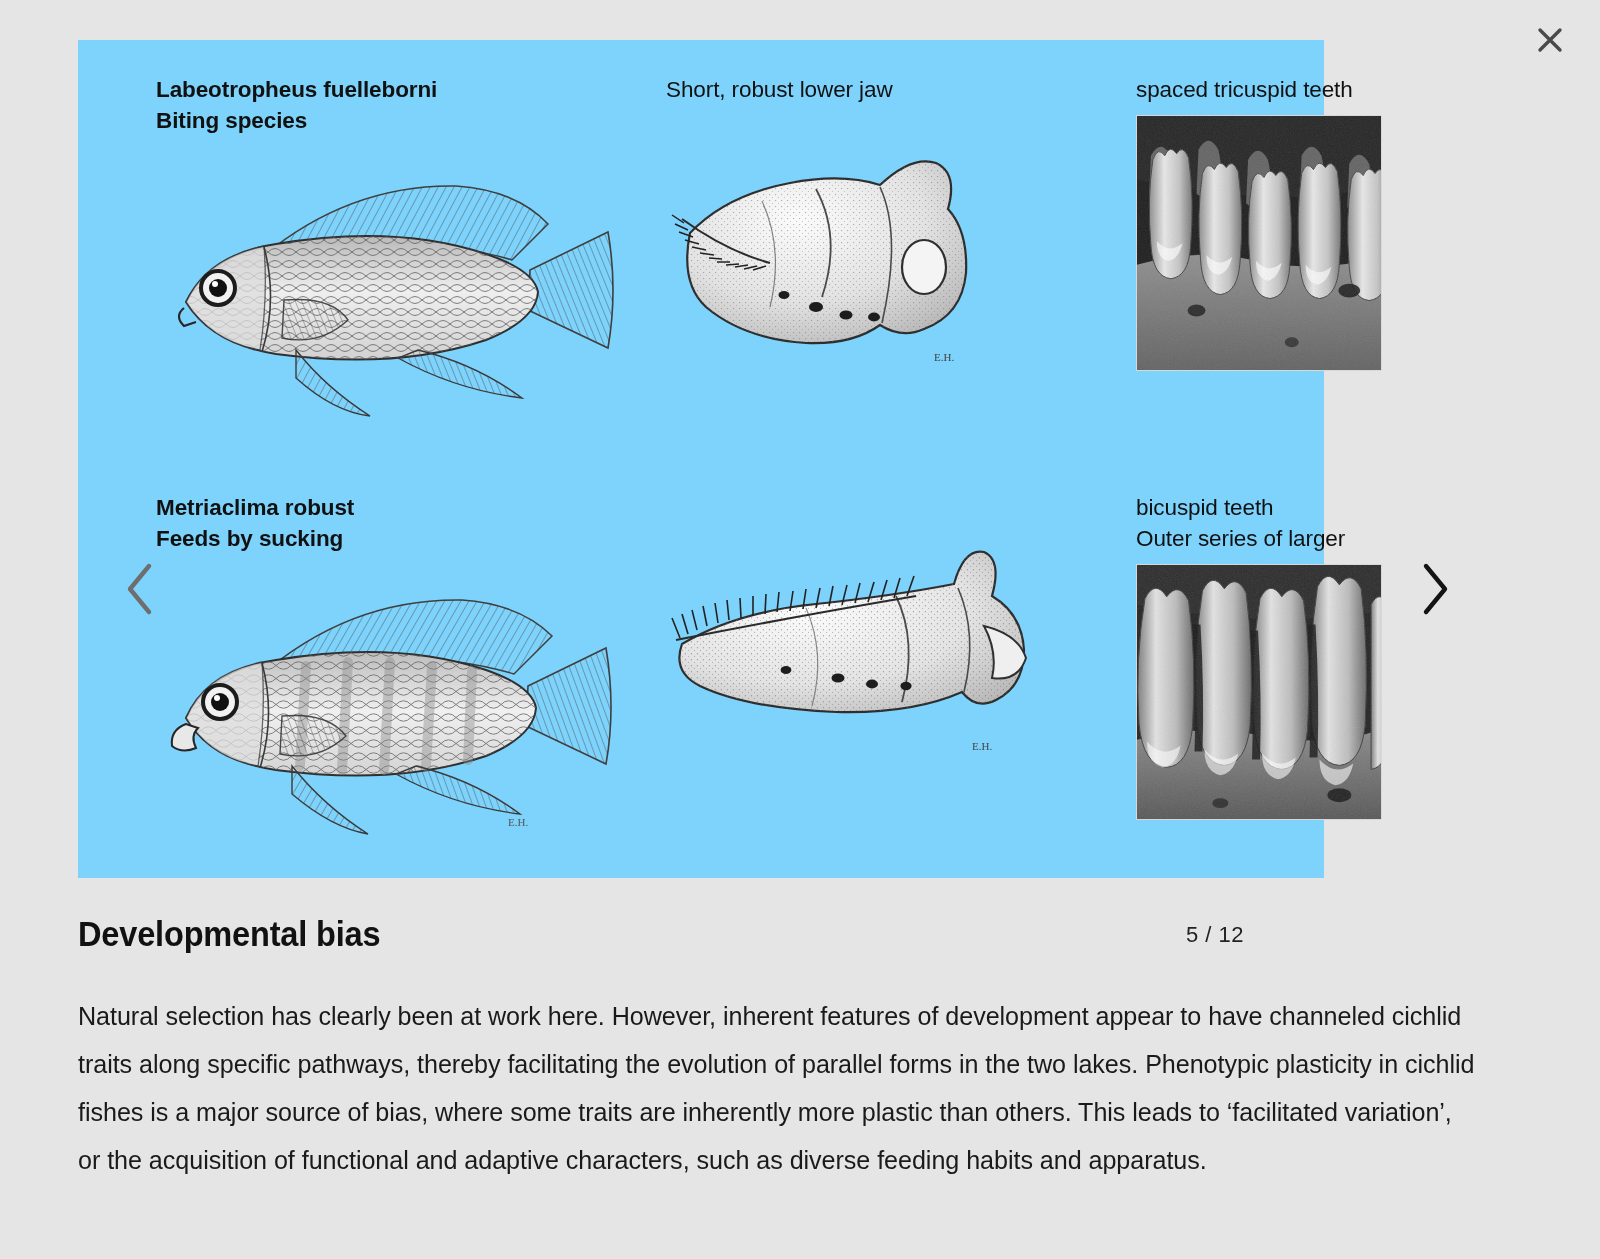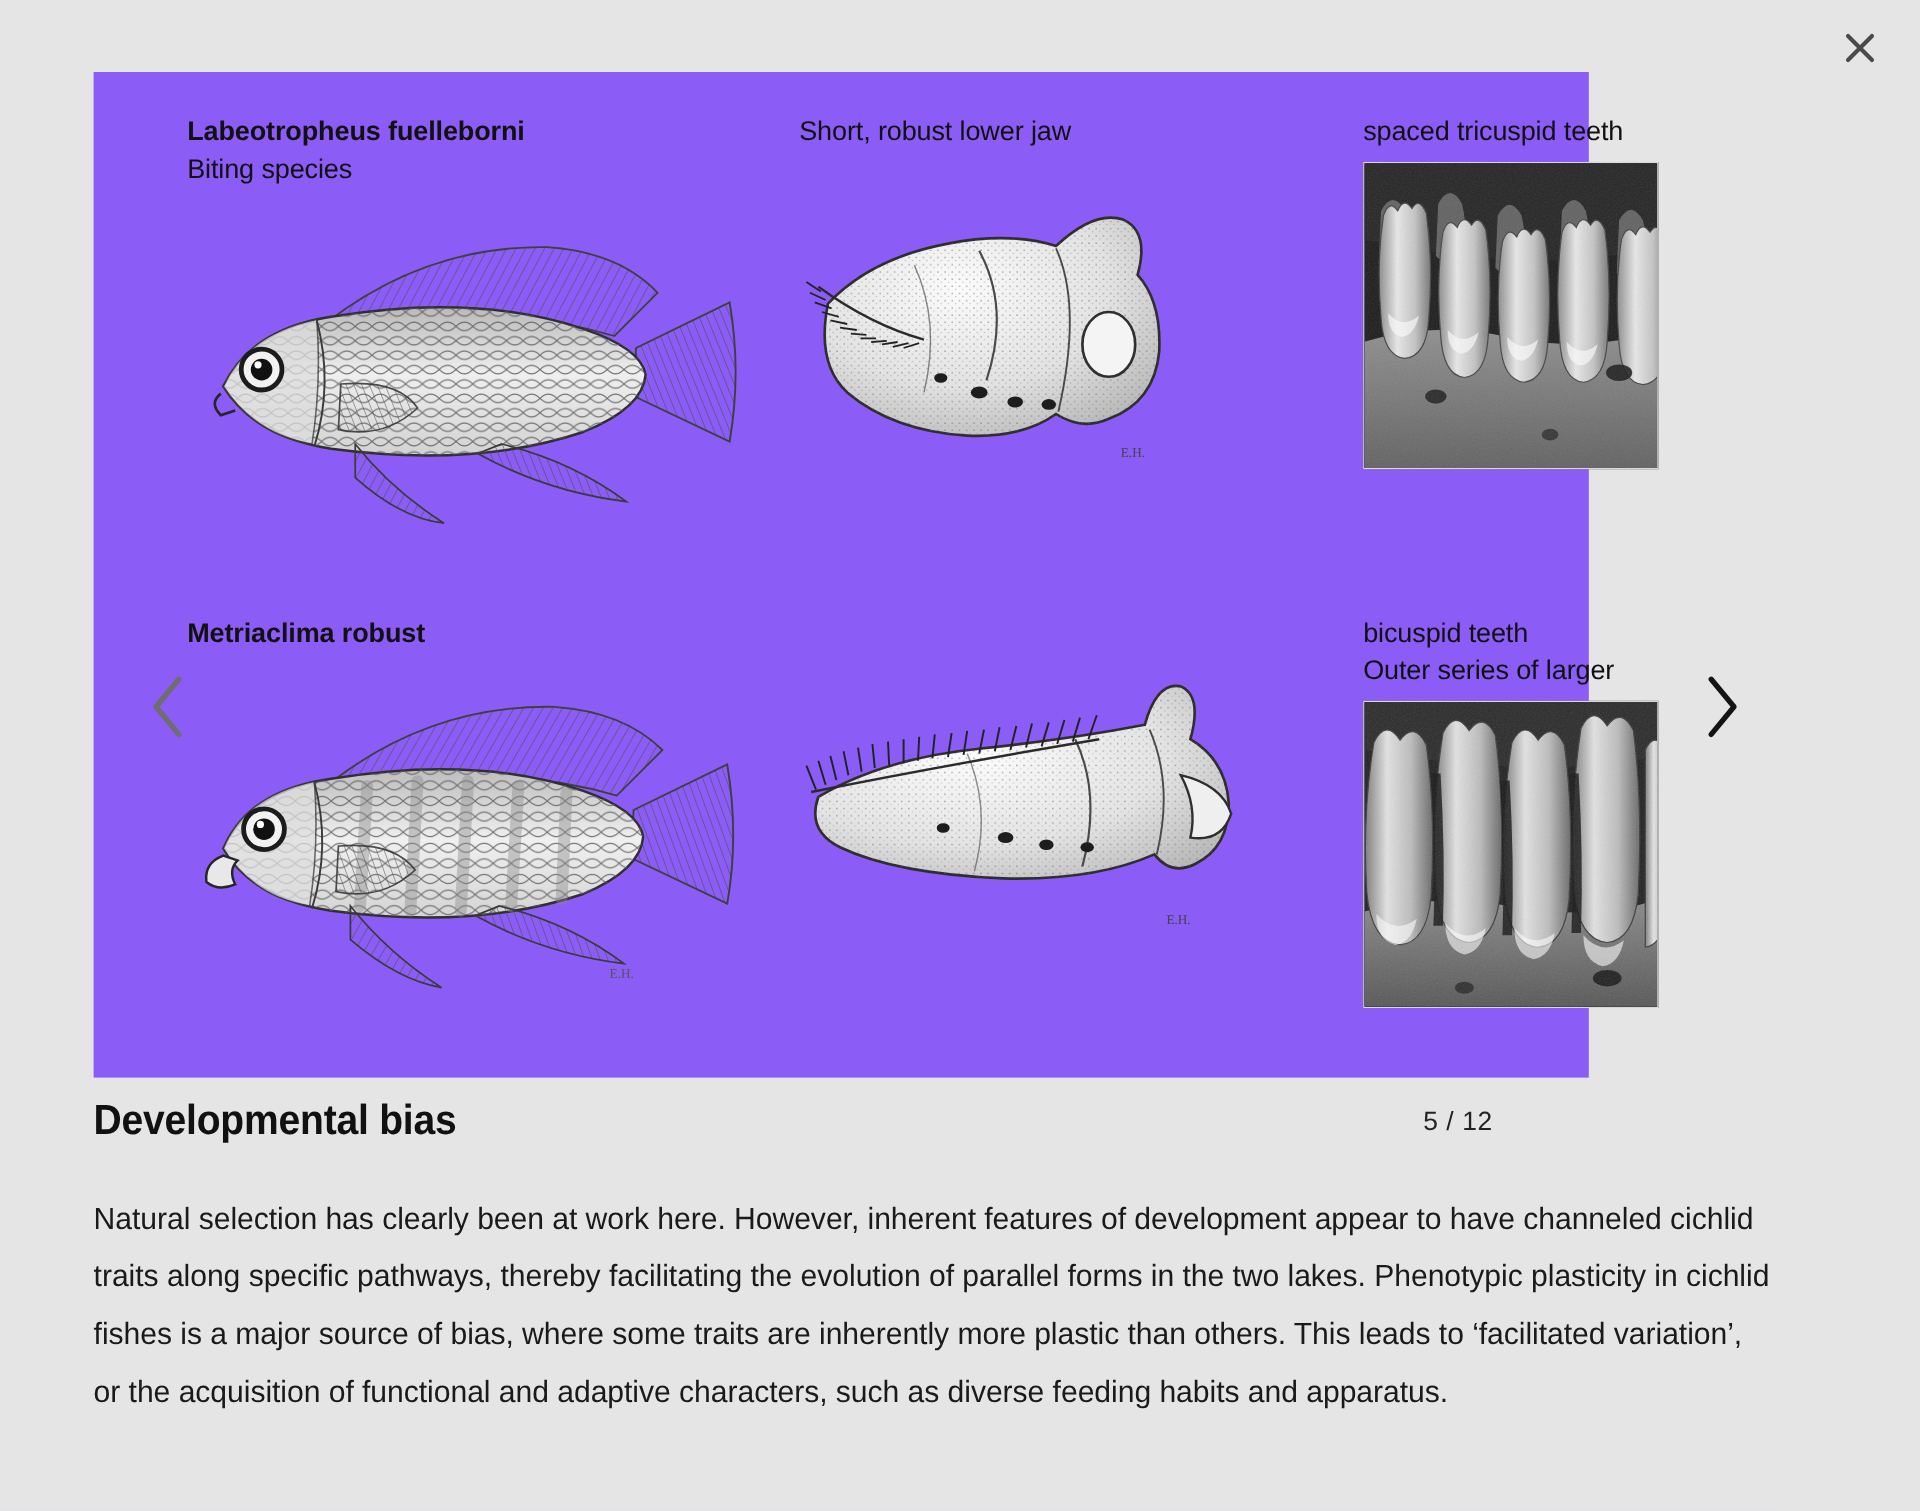--- a/index.html
+++ b/index.html
@@ -16,43 +16,43 @@
     position: absolute; top: 18px; right: 28px;
     width: 44px; height: 44px;
     display: flex; align-items: center; justify-content: center;
     cursor: pointer; background: transparent; border: none;
   }
   .close-btn svg { display: block; }
 
   
   .figure-card {
     position: absolute;
-    left: 78px; top: 60px;
+    left: 78px; top: 40px;
     width: 1246px; height: 838px;
-    background: #8b5cf6;
+    background: #7dd3fc;
   }
 
   .row { position: absolute; left: 0; width: 100%; }
   .row-1 { top: 34px; }
   .row-2 { top: 452px; }
 
   .cell { position: absolute; top: 0; }
   .cell-a { left: 78px;  width: 480px; }
   .cell-b { left: 588px; width: 440px; }
   .cell-c { left: 1058px; width: 300px; }
 
   .caption {
     font-family: "Liberation Sans", sans-serif;
     font-size: 22.5px;
     line-height: 1.38;
     color: #111111;
     letter-spacing: -0.1px;
   }
   .caption .sci { font-weight: 700; font-style: normal; }
-  .caption .sub { font-weight: 400; }
+  .caption .sub { font-weight: 700; }
 
   
   .art { position: relative; margin-top: 14px; }
   .art svg { display: block; }
 
   .sem {
     margin-top: 10px;
     width: 246px; height: 256px;
     border: 1px solid #d8d8d8;
     position: relative; overflow: hidden;
@@ -291,20 +291,21 @@
           </svg>
         </div>
       </div>
     </div>
 
     <div class="row row-2">
 
       <div class="cell cell-a">
         <div class="caption">
           <div class="sci">Metriaclima robust</div>
+          <div class="sub">Feeds by sucking</div>
         </div>
         <div class="art">
           <svg width="460" height="280" viewBox="0 0 460 280">
             <defs>
               <pattern id="scaleB" width="15" height="13" patternUnits="userSpaceOnUse">
                 <path d="M0 6.5 Q7.5 -1 15 6.5 Q7.5 14 0 6.5 Z" fill="none" stroke="#5d5d5d" stroke-width="0.9"></path>
               </pattern>
               <pattern id="finB" width="7" height="7" patternUnits="userSpaceOnUse" patternTransform="rotate(30)">
                 <path d="M0 0 V7" stroke="#4d4d4d" stroke-width="0.9"></path>
               </pattern>

